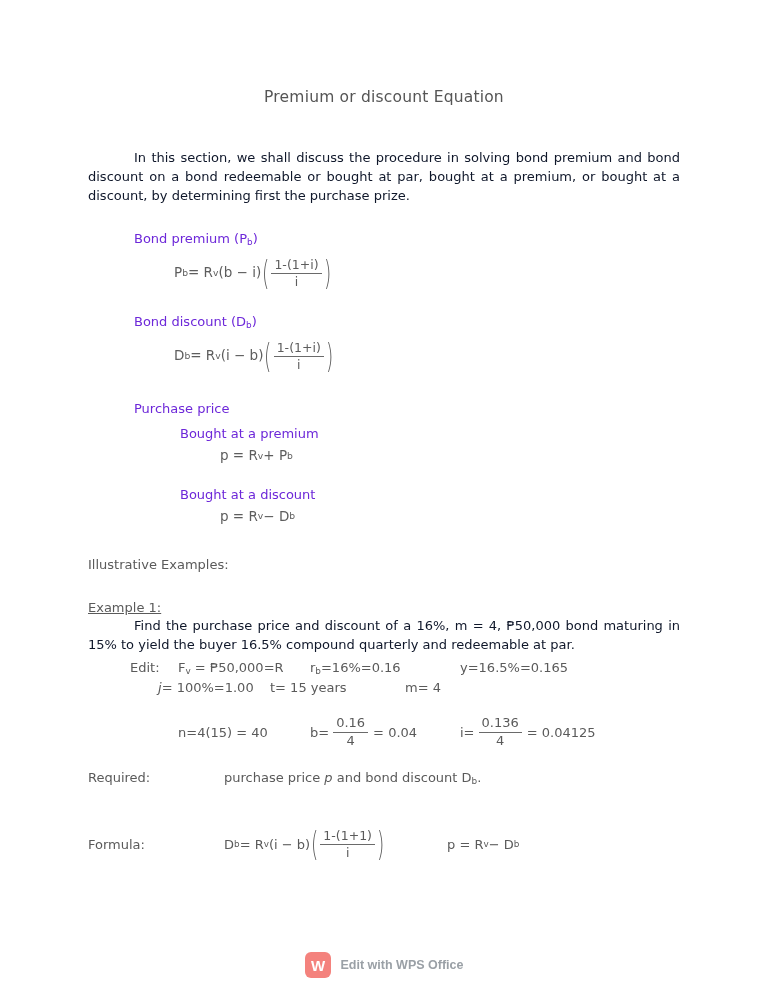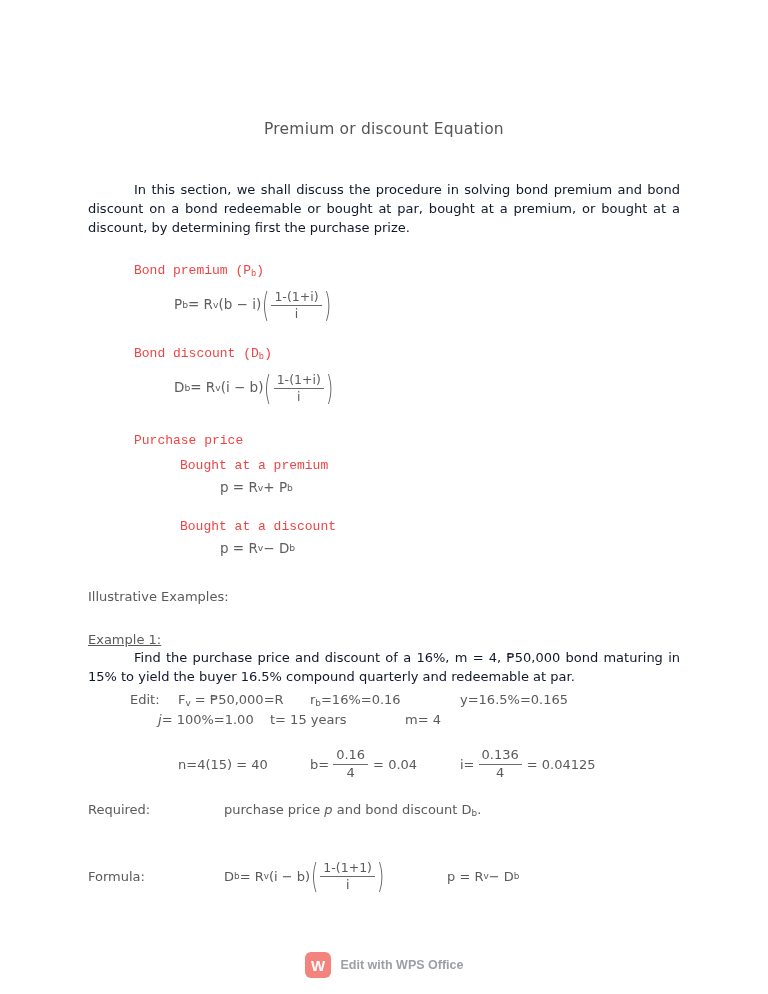--- a/index.html
+++ b/index.html
@@ -25,40 +25,39 @@
     left: 88px;
     top: 0;
     width: 592px;
   }
 
   
   .title {
     text-align: center;
     font-size: 15.5px;
     color: #555555;
-    margin-top: 120px;
+    margin-top: 88px;
     letter-spacing: .2px;
   }
 
   
   .para {
     font-size: 13px;
     line-height: 19px;
     text-align: justify;
     color: #0f172a;
   }
   .indent { text-indent: 46px; }
   .p-intro { margin-top: 42px; }
   .p-following { margin-top: 0px; }
 
   .block-label {
     font-size: 13px;
-    color: #ef4444;
+    color: #6d28d9;
     line-height: 19px;
-    font-family: Liberation Mono, monospace;
   }
 
   
   .formula-line {
     font-size: 13.5px;
     color: #5d5d5d;
     display: flex;
     align-items: center;
     line-height: 1;
     white-space: nowrap;

